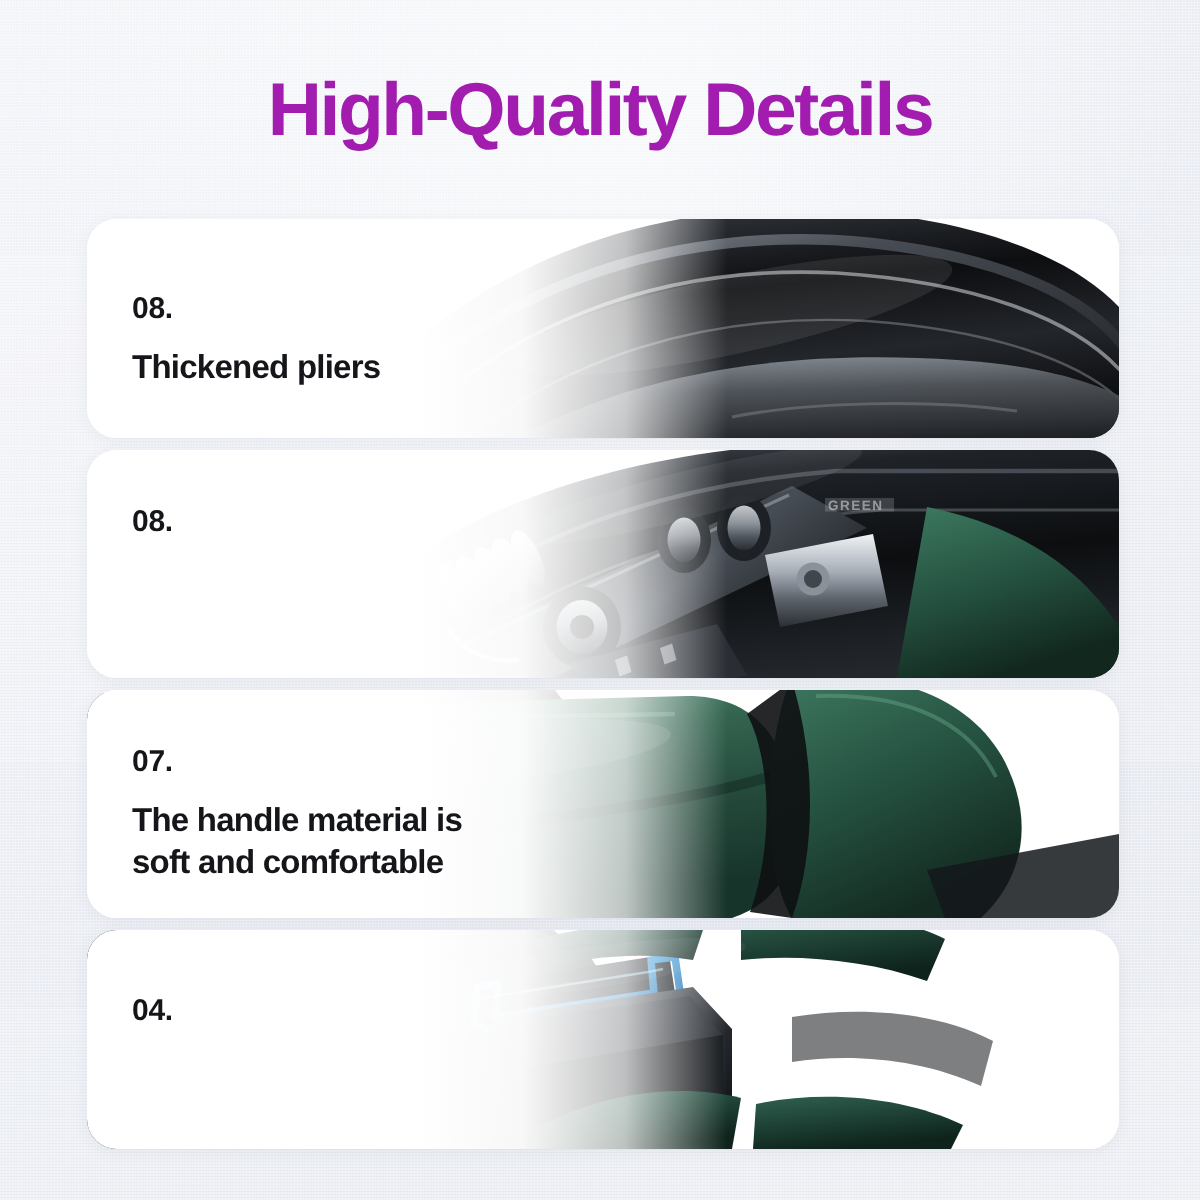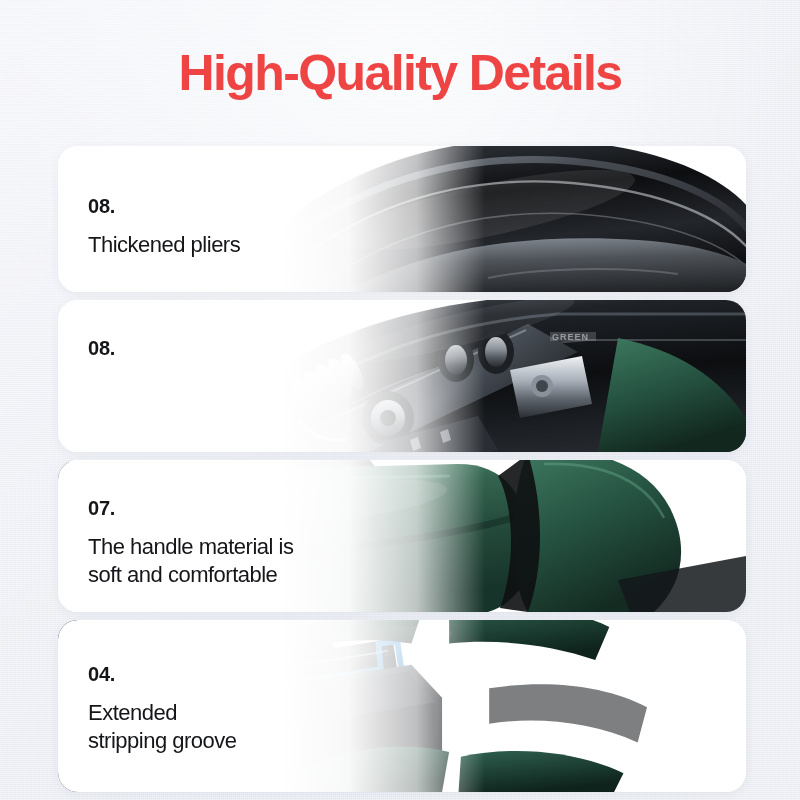--- a/index.html
+++ b/index.html
@@ -25,57 +25,57 @@
       repeating-linear-gradient(90deg, rgba(255,255,255,.45) 0 1px, rgba(0,0,0,.01) 1px 2px);
   }
 
   
   #page-title {
     position:absolute; top:48px; left:0; right:0;
     text-align:center;
     font-size:50px;
     font-weight:bold;
     letter-spacing:-1.6px;
-    color:#ef4444;
+    color:#a21caf;
     line-height:1;
     white-space:nowrap;
   }
 
   
   .card {
     position:absolute;
     left:58px;
     width:688px;
     border-radius:20px;
     background:#ffffff;
     overflow:hidden;
     box-shadow:0 2px 10px rgba(70,80,110,.07);
   }
   #card-1 { top:146px;  height:146px; }
   #card-2 { top:300px;  height:152px; }
   #card-3 { top:460px;  height:152px; }
-  #card-4 { top:620px;  height:172px; }
+  #card-4 { top:620px;  height:146px; }
 
   .card-text {
     position:absolute;
     left:30px;
     z-index:6;
     color:#15161a;
     line-height:1.26;
     letter-spacing:-.4px;
   }
   .card-num {
     font-size:20px;
     font-weight:bold;
     letter-spacing:-.2px;
     margin-bottom:2px;
   }
   .card-label {
     font-size:22px;
-    font-weight:normal;
+    font-weight:bold;
     letter-spacing:-.5px;
     white-space:pre-line;
     margin-top:12px;
   }
   #card-1 .card-text { top:48px; }
   #card-2 .card-text { top:36px; }
   #card-3 .card-text { top:36px; }
   #card-4 .card-text { top:42px; }
 
   
@@ -330,16 +330,14 @@
       <path d="M436 -12 C 490 -16, 540 -10, 572 6 L 560 34 C 520 20, 474 16, 436 20 Z" fill="url(#c4grn)"></path>
       <path d="M300 132 C 344 108, 396 102, 436 112 L 430 146 L 296 146 Z" fill="url(#c4grn)"></path>
       <path d="M446 116 C 494 106, 546 112, 584 130 L 576 146 L 444 146 Z" fill="url(#c4grn)"></path>
       <path d="M470 58 C 520 50, 570 56, 604 74 L 596 104 C 556 86, 510 82, 470 88 Z" fill="#121518" opacity=".55"></path>
       <ellipse cx="330" cy="26" rx="110" ry="14" fill="#ffffff" opacity=".06" transform="rotate(-8 330 26)"></ellipse>
     </svg>
   </div>
   <div class="photo-fade"></div>
   <div class="card-text">
     <div class="card-num">04.</div>
-    <div class="card-label">Extended
-stripping groove</div>
   </div>
 </div>
 
 </body></html>

